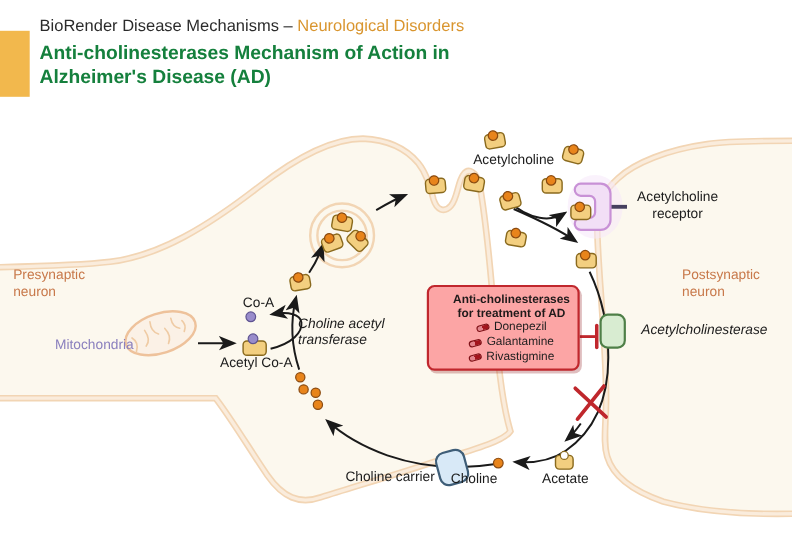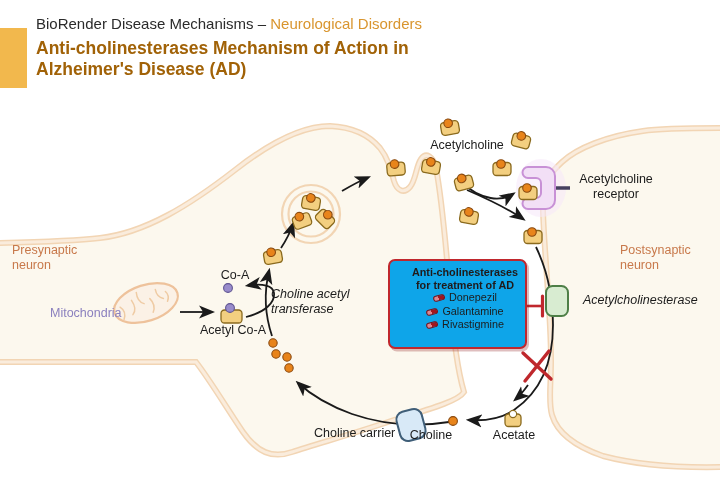--- a/index.html
+++ b/index.html
@@ -5,21 +5,21 @@
   html,body{margin:0;padding:0;background:#ffffff;}
   .stage{position:relative;width:720px;height:504px;overflow:hidden;background:#ffffff;
          font-family:"Liberation Sans", sans-serif;color:#1c1c1c;}
   .stage *{box-sizing:border-box;}
 
   
   .accent-bar{position:absolute;left:0;top:28px;width:27px;height:60px;background:#F2B84D;}
   .breadcrumb{position:absolute;left:36px;top:15px;font-size:15px;color:#2b2b2b;white-space:nowrap;}
   .breadcrumb .hl{color:#D9952E;}
   .page-title{position:absolute;left:36px;top:38px;font-size:17.5px;line-height:21px;
-              font-weight:bold;color:#a16207;}
+              font-weight:bold;color:#15803d;}
 
   
   svg.diagram{position:absolute;left:0;top:0;}
 
   
   .lbl{position:absolute;font-size:12.5px;line-height:14.5px;color:#1c1c1c;}
   .lbl.center{text-align:center;}
   .lbl.right{text-align:left;}
   .lbl.italic{font-style:italic;}
   .lbl.neuron{color:#C8794B;}
@@ -33,22 +33,22 @@
   #mitochondria-label{left:50px;top:306px;}
   #coa-label{left:211px;top:268px;width:48px;}
   #acetylcoa-label{left:191px;top:323px;width:84px;}
   #chat-label{left:271px;top:287px;width:88px;}
   #ache-label{left:571px;top:293px;margin-left:12px;}
   #carrier-label{left:314px;top:426px;}
   #choline-label{left:405px;top:428px;width:52px;}
   #acetate-label{left:488px;top:428px;width:52px;}
 
   
-  .drug-box{position:absolute;left:388px;top:259px;width:139px;height:90px;
-            background:#0ea5e9;border:2.5px solid #C0272D;border-radius:7px;
+  .drug-box{position:absolute;left:388px;top:259px;width:139px;height:78px;
+            background:#fca5a5;border:2.5px solid #C0272D;border-radius:7px;
             box-shadow:2px 2.5px 0 rgba(140,20,25,.28);padding:5px 2px 3px 17px;}
   .drug-box .t{font-size:10.8px;line-height:12.5px;font-weight:bold;color:#201a1a;text-align:center;}
   .drug-row{display:flex;align-items:center;justify-content:center;font-size:10.8px;
             line-height:13.5px;color:#1d1d1d;}
   .pill{width:12px;height:5.5px;border-radius:3px;border:1px solid #7E1016;
         background:linear-gradient(90deg,#E2858D 0 45%,#A3151D 45%);
         transform:rotate(-15deg);margin-right:4px;flex:0 0 auto;}
 </style>
 </head>
 <body>

